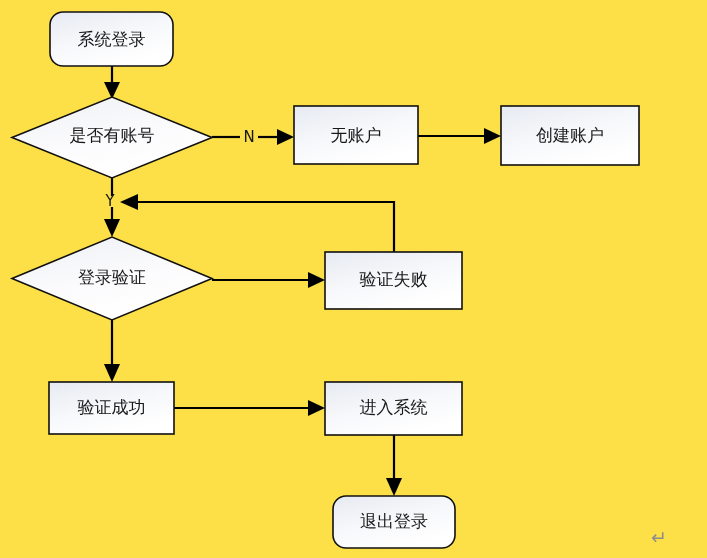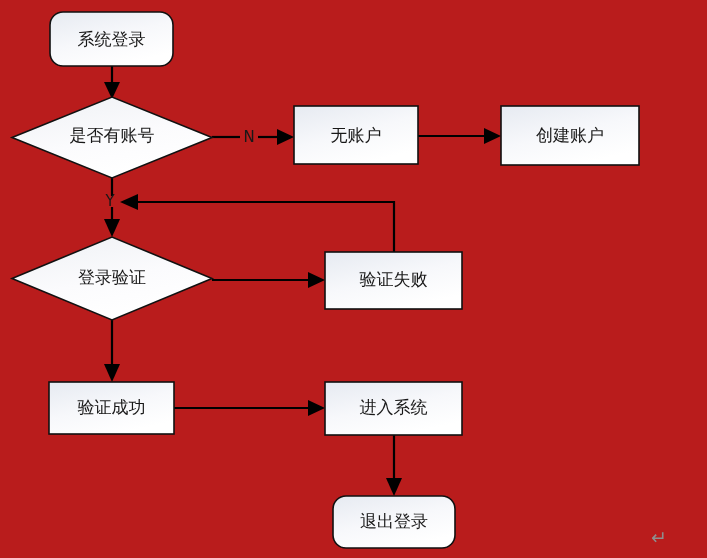--- a/index.html
+++ b/index.html
@@ -8,21 +8,21 @@
     padding: 0;
     background: #ffffff;
   }
   body {
     font-family: "DejaVu Sans", "Liberation Sans", sans-serif;
   }
   #canvas {
     position: relative;
     width: 707px;
     height: 558px;
-    background: #b91c1c;
+    background: #fde047;
     overflow: hidden;
   }
   #flow-svg {
     position: absolute;
     left: 0;
     top: 0;
     width: 707px;
     height: 558px;
   }
   .node-label {

